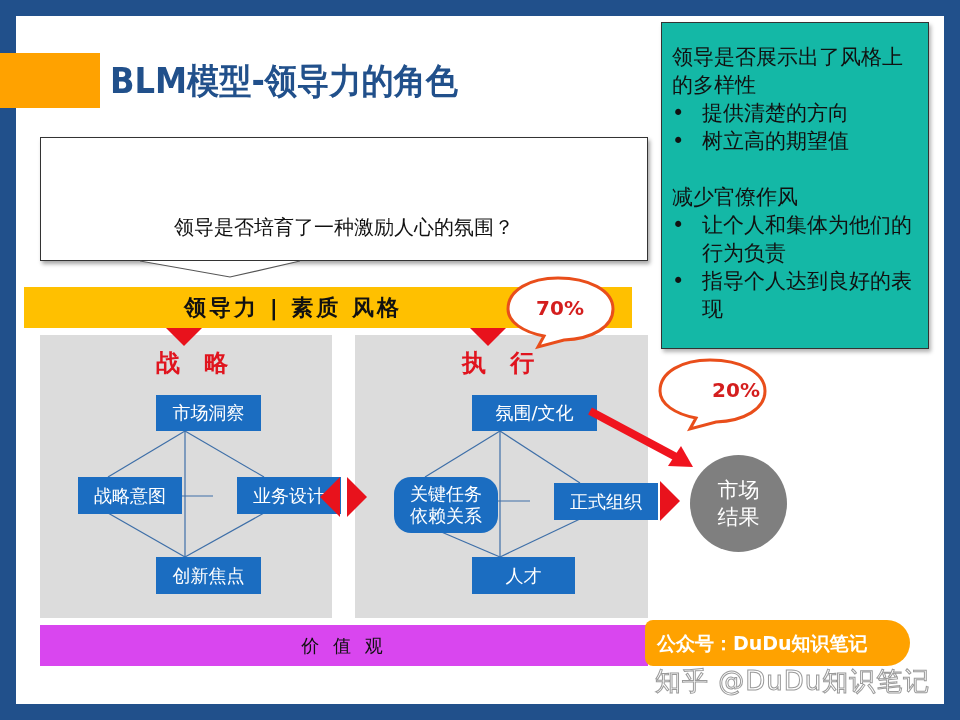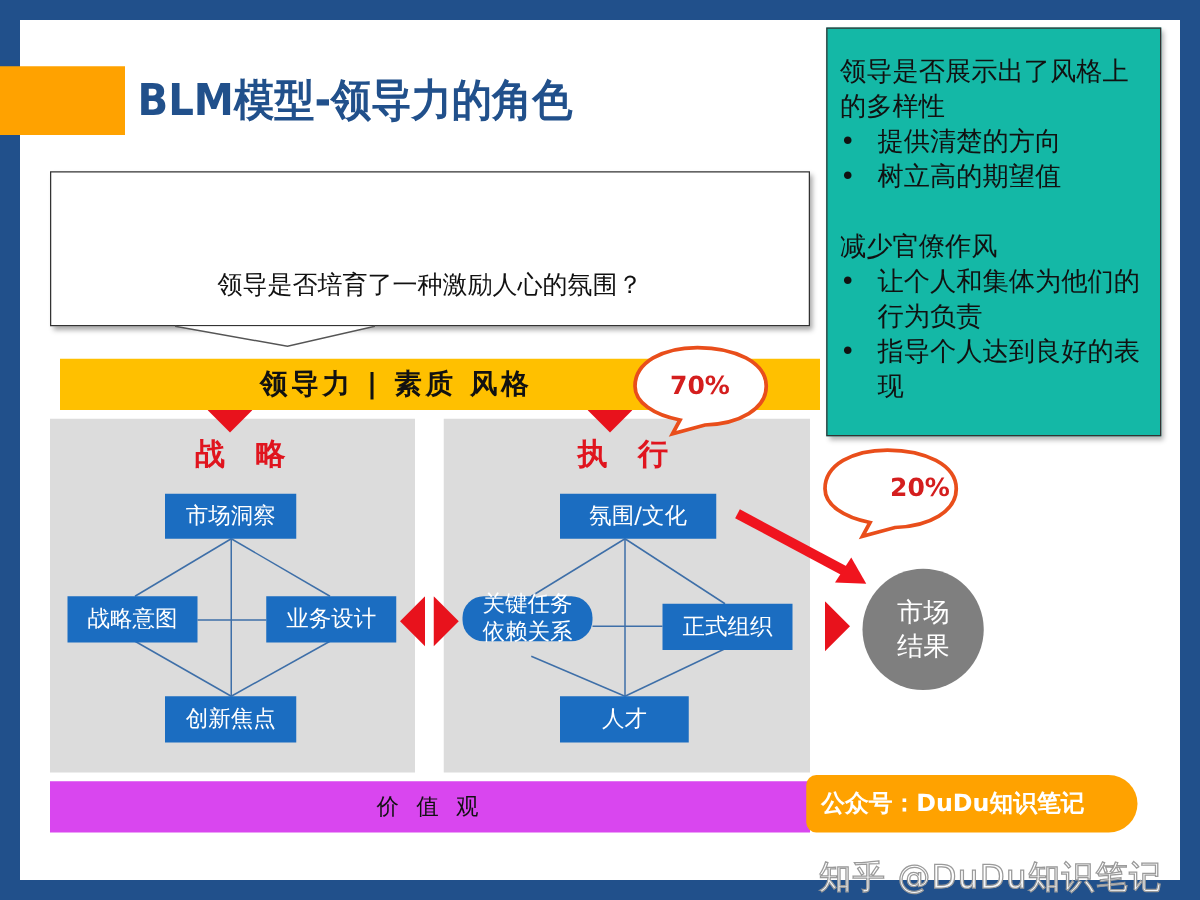--- a/index.html
+++ b/index.html
@@ -9,31 +9,31 @@
     .orange-block { left: 0; top: 53px; width: 100px; height: 55px; background: #FFA200; }
     .title { left: 110px; top: 56px; height: 50px; line-height: 50px; font-size: 35px; font-weight: bold; color: #21508B; letter-spacing: 0px; white-space: nowrap; transform: scaleX(0.92); transform-origin: left center; }
     .callout { left: 40px; top: 137px; width: 608px; height: 124px; background: #fff; border: 1px solid #333; box-shadow: 2px 3px 4px rgba(0,0,0,0.35); }
     .callout .line { position: absolute; left: 0; right: 0; text-align: center; font-size: 20px; color: #111; white-space: nowrap; }
     .callout-tail { left: 140px; top: 261px; }
     .rightbox { left: 661px; top: 22px; width: 268px; height: 327px; background: #14b8a6; border: 1px solid #333; box-shadow: 2px 3px 4px rgba(0,0,0,0.3); padding: 20px 10px 0 10px; font-size: 21px; line-height: 28px; color: #111; }
     .rightbox .para { display: block; }
     .rightbox .bullet { display: flex; }
     .rightbox .bullet .dot { width: 30px; flex: none; }
     .rightbox .gap { height: 28px; }
-    .yellow-bar { left: 48px; top: 287px; width: 608px; height: 41px; background: #FFC000; }
+    .yellow-bar { left: 24px; top: 287px; width: 608px; height: 41px; background: #FFC000; }
     .yellow-bar .label { position: absolute; left: 160px; top: 0; height: 41px; line-height: 41px; font-size: 22px; font-weight: bold; color: #111; letter-spacing: 3px; white-space: nowrap; }
     .gray { background: #DCDCDC; }
     .panel-left { left: 40px; top: 335px; width: 292px; height: 283px; }
     .panel-right { left: 355px; top: 335px; width: 293px; height: 283px; }
     .panel-title { position: absolute; top: 12px; font-size: 24px; font-weight: bold; color: #E0141E; letter-spacing: 8px; font-family: "DejaVu Serif", "Liberation Serif", serif; }
-    .node { position: absolute; background: #1B6DC1; color: #fff; font-size: 18px; text-align: center; display: flex; align-items: center; justify-content: center; line-height: 22px; }
+    .node { position: absolute; background: #1B6DC1; color: #fff; font-size: 18px; text-align: center; display: flex; align-items: center; justify-content: center; line-height: 22px; margin-left: 24px; }
     .values-bar { left: 40px; top: 625px; width: 608px; height: 41px; background: #d946ef; text-align: center; line-height: 41px; font-size: 18px; color: #111; letter-spacing: 4px; }
     .circle { left: 690px; top: 455px; width: 97px; height: 97px; border-radius: 50%; background: #7F7F7F; color: #ffffff; font-size: 21px; line-height: 27px; display: flex; flex-direction: column; align-items: center; justify-content: center; }
     .badge { left: 645px; top: 620px; width: 265px; height: 46px; background: #FFA200; border-radius: 8px 23px 23px 8px; color: #fff; font-size: 19px; font-weight: bold; line-height: 46px; padding-left: 12px; white-space: nowrap; }
-    .watermark { left: 655px; top: 664px; font-size: 26px; color: rgba(255,255,255,0.95); -webkit-text-stroke: 1px #9a9a9a; white-space: nowrap; letter-spacing: 1px; margin-top: 20px; }
+    .watermark { left: 655px; top: 664px; font-size: 26px; color: rgba(255,255,255,0.95); -webkit-text-stroke: 1px #9a9a9a; white-space: nowrap; letter-spacing: 1px; }
     .pct { position: absolute; font-size: 20px; font-weight: bold; color: #D41E1E; text-align: center; }
   </style>
 </head>
 <body>
 
 <div class="canvas"></div>
 
 <div class="abs orange-block"></div>
 <div class="abs title">BLM模型-领导力的角色</div>
 
@@ -104,21 +104,21 @@
     <line x1="474" y1="501" x2="530" y2="501"></line>
   </g>
 </svg>
 
 <div class="node" style="left:132px; top:395px; width:105px; height:36px;">市场洞察</div>
 <div class="node" style="left:54px; top:477px; width:104px; height:37px;">战略意图</div>
 <div class="node" style="left:213px; top:477px; width:104px; height:37px;">业务设计</div>
 <div class="node" style="left:132px; top:557px; width:105px; height:37px;">创新焦点</div>
 
 <div class="node" style="left:448px; top:395px; width:125px; height:36px;">氛围/文化</div>
-<div class="node" style="left:370px; top:477px; width:104px; height:36px; flex-direction:column;border-radius:17px;">
+<div class="node" style="left:370px; top:477px; width:104px; height:56px; flex-direction:column;border-radius:17px;">
   <span>关键任务</span>
   <span>依赖关系</span>
 </div>
 <div class="node" style="left:530px; top:483px; width:104px; height:37px;">正式组织</div>
 <div class="node" style="left:448px; top:557px; width:103px; height:37px;">人才</div>
 
 <svg class="abs" style="left:320px; top:477px;" width="48" height="42">
   <polygon points="20,0 20,40 0,20" fill="#E8121C"></polygon>
   <polygon points="27,0 27,40 47,20" fill="#E8121C"></polygon>
 </svg>

